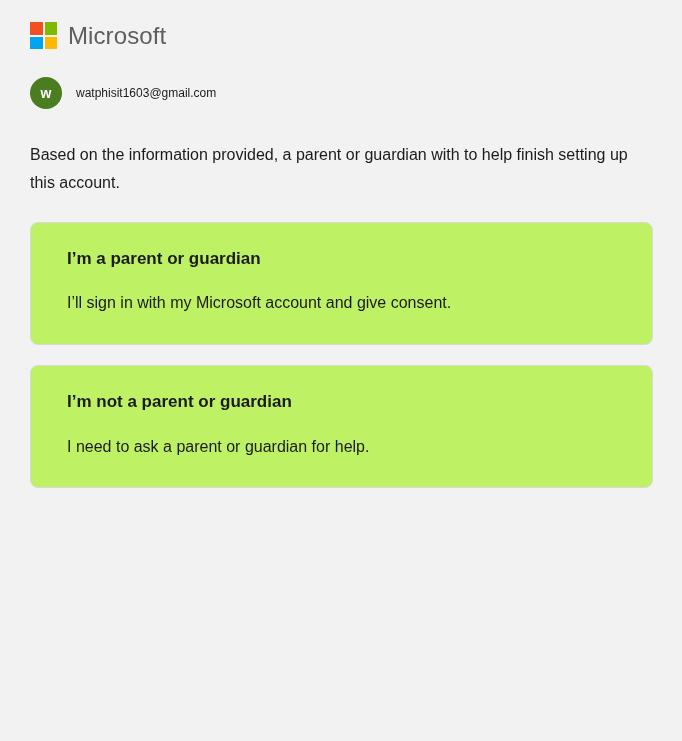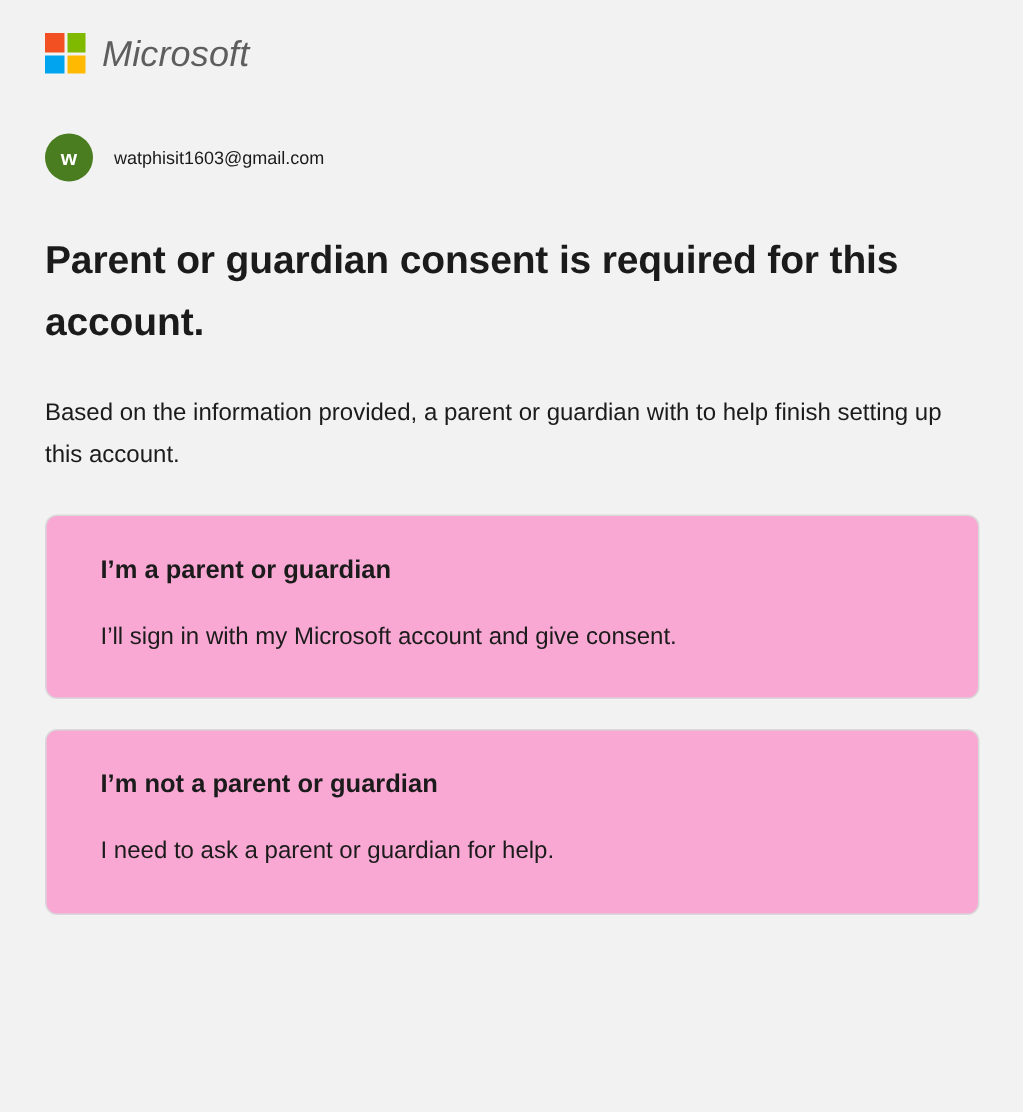--- a/index.html
+++ b/index.html
@@ -18,24 +18,23 @@
     position: relative;
     width: 682px;
     height: 741px;
     box-sizing: border-box;
     padding: 22px 30px 0 30px;
   }
 
   
   .brand {
     display: flex;
-    align-items: flex-end;
+    align-items: center;
     gap: 11px;
-    margin-bottom: 40px;
-    font-style: italic;
+    margin-bottom: 28px;
   }
   .ms-logo {
     width: 27px;
     height: 27px;
     display: grid;
     grid-template-columns: 1fr 1fr;
     grid-template-rows: 1fr 1fr;
     gap: 2px;
     flex: 0 0 auto;
   }
@@ -93,21 +92,21 @@
     max-width: 615px;
   }
 
   
   .options {
     display: flex;
     flex-direction: column;
     gap: 20px;
   }
   .card {
-    background: #f9a8d4;
+    background: #bef264;
     border: 1px solid #d9d9d9;
     border-radius: 8px;
     padding: 26px 36px 30px 36px;
     box-sizing: border-box;
     width: 623px;
     cursor: pointer;
   }
   .card-title {
     font-size: 17px;
     font-weight: 700;
@@ -135,21 +134,20 @@
       <i style="background:#ffb900"></i>
     </span>
     <span class="brand-name">Microsoft</span>
   </div>
 
   <div class="account">
     <span class="avatar">w</span>
     <span class="account-email">watphisit1603@gmail.com</span>
   </div>
 
-  <h1 class="title">Parent or guardian consent is required for this account.</h1>
 
   <p class="subtitle">Based on the information provided, a parent or guardian with to help finish setting up this account.</p>
 
   <div class="options">
 
     <div class="card">
       <div class="card-title">I’m a parent or guardian</div>
       <p class="card-desc">I’ll sign in with my Microsoft account and give consent.</p>
     </div>
 

